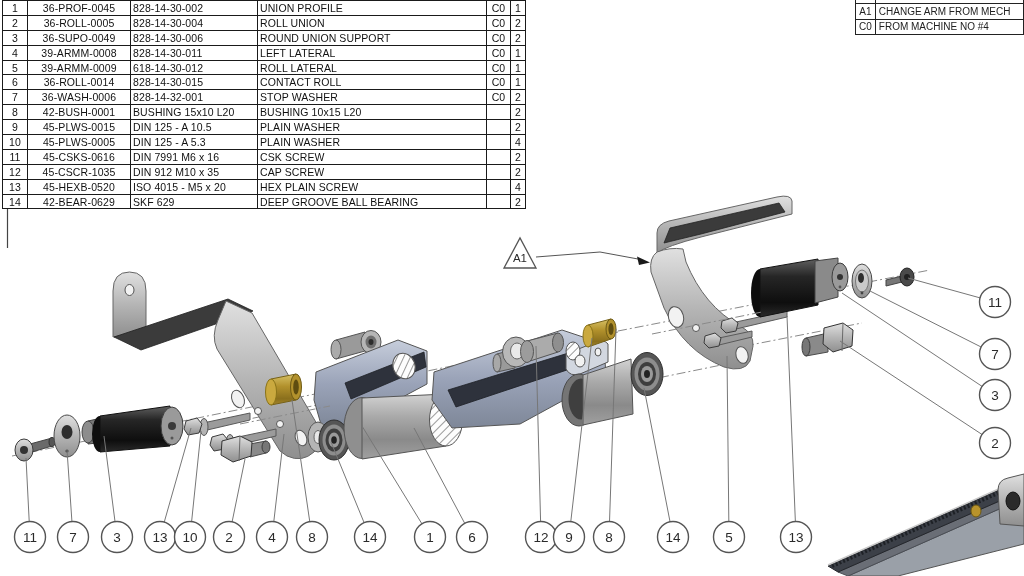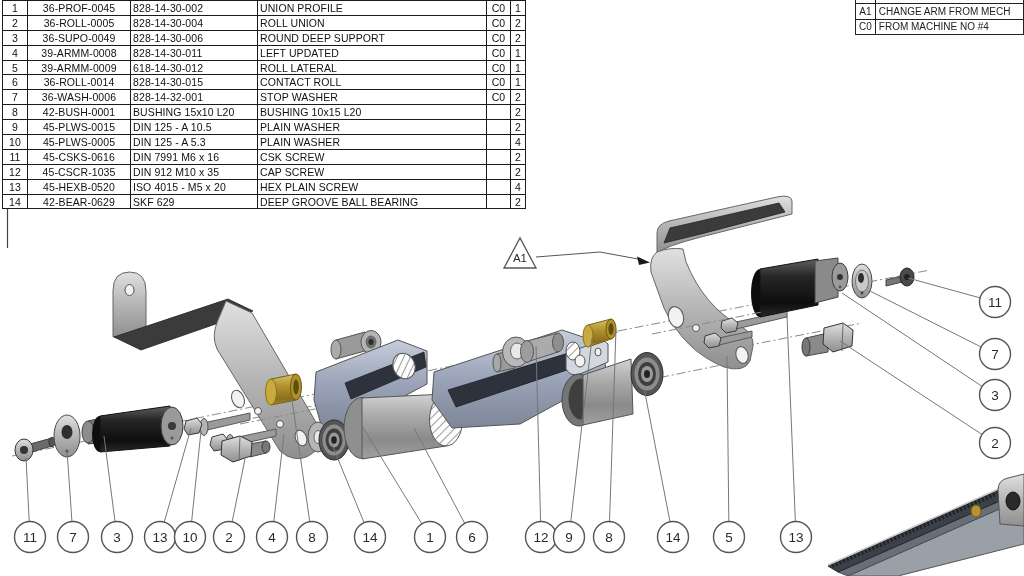--- a/index.html
+++ b/index.html
@@ -396,29 +396,29 @@
           <td class="c">36-ROLL-0005</td>
           <td class="l">828-14-30-004</td>
           <td class="l">ROLL UNION</td>
           <td class="c">C0</td>
           <td class="c">2</td>
         </tr>
         <tr>
           <td class="c">3</td>
           <td class="c">36-SUPO-0049</td>
           <td class="l">828-14-30-006</td>
-          <td class="l">ROUND DEEP SUPPORT</td>
+          <td class="l">ROUND UNION SUPPORT</td>
           <td class="c">C0</td>
           <td class="c">2</td>
         </tr>
         <tr>
           <td class="c">4</td>
           <td class="c">39-ARMM-0008</td>
           <td class="l">828-14-30-011</td>
-          <td class="l">LEFT UPDATED</td>
+          <td class="l">LEFT LATERAL</td>
           <td class="c">C0</td>
           <td class="c">1</td>
         </tr>
         <tr>
           <td class="c">5</td>
           <td class="c">39-ARMM-0009</td>
           <td class="l">618-14-30-012</td>
           <td class="l">ROLL LATERAL</td>
           <td class="c">C0</td>
           <td class="c">1</td>

